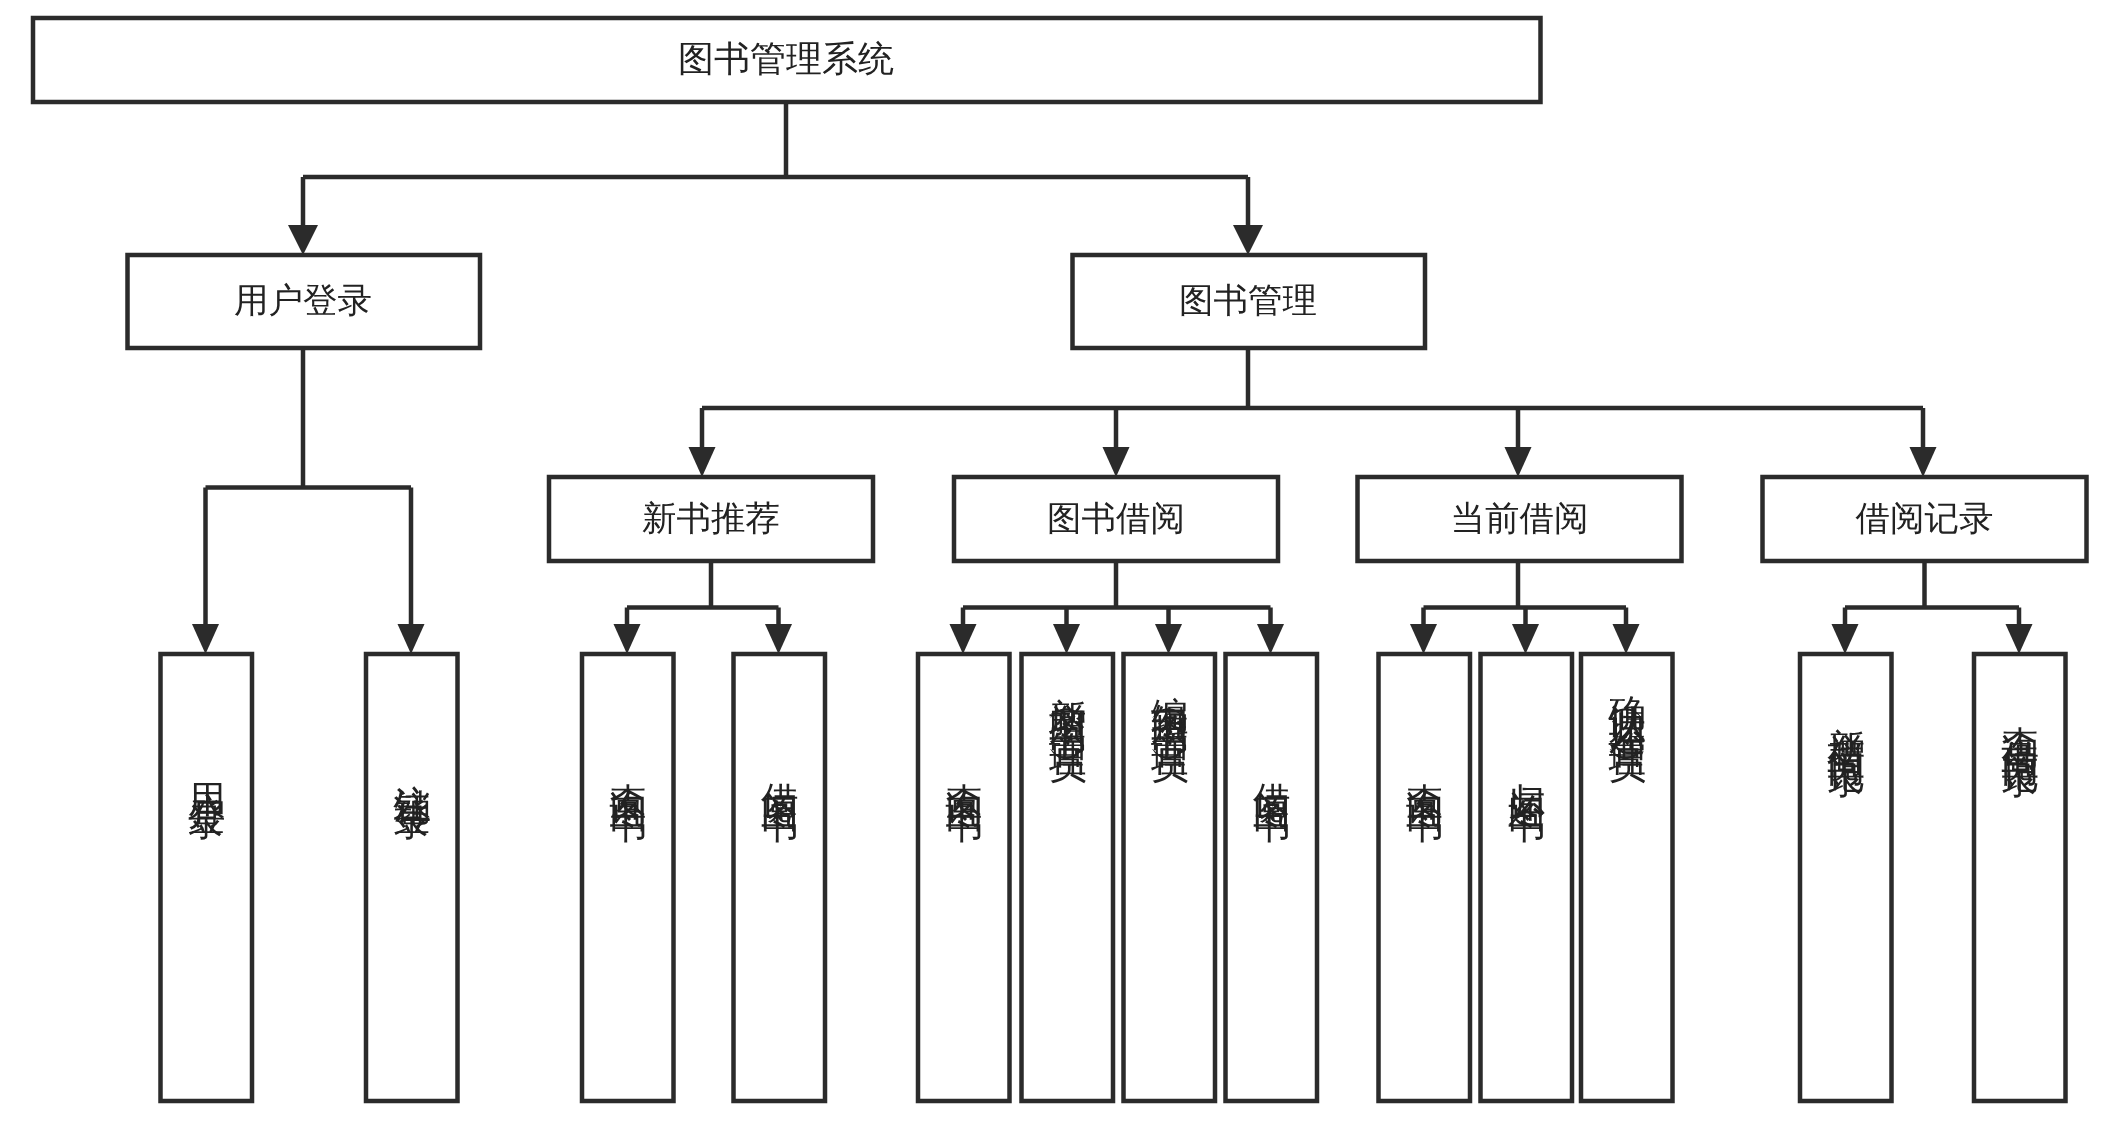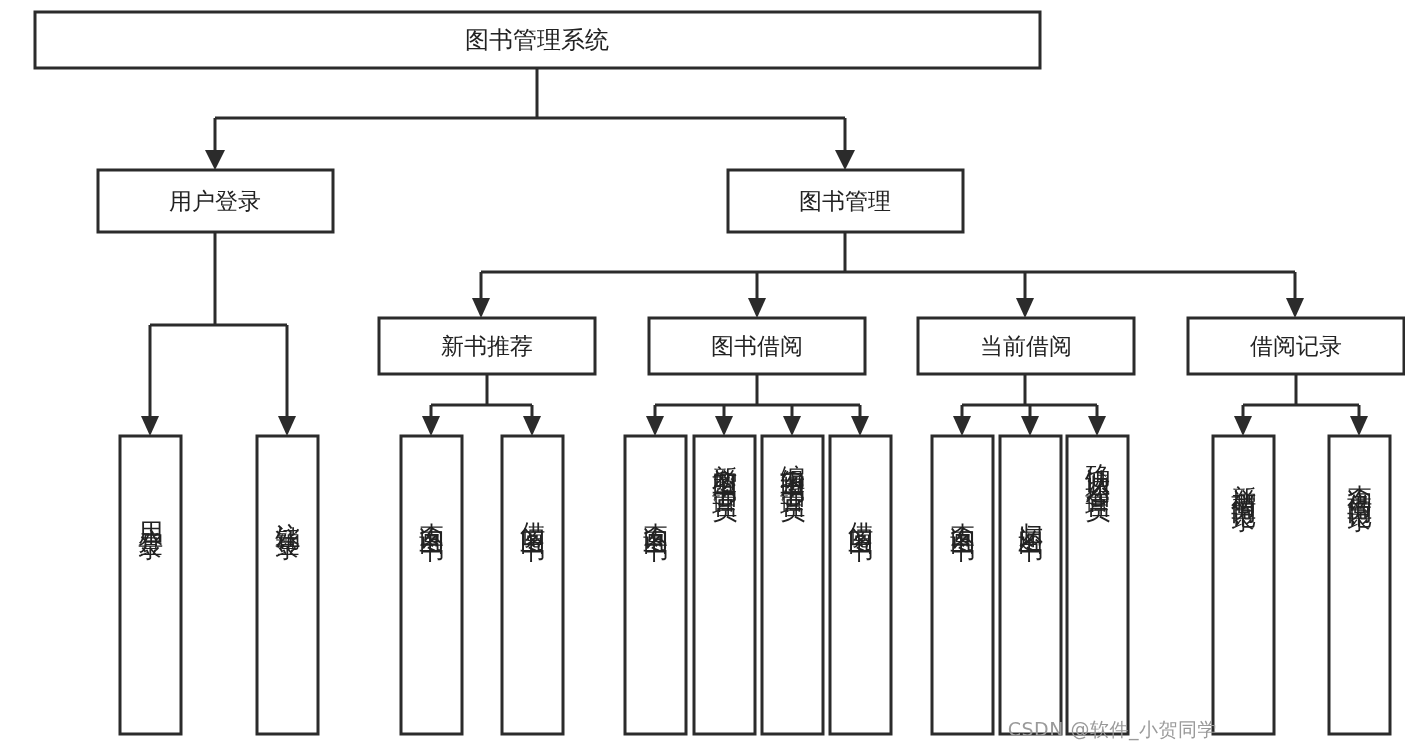--- a/index.html
+++ b/index.html
@@ -10,21 +10,21 @@
   }
   body {
     width: 1405px;
     height: 747px;
     position: relative;
     overflow: hidden;
     font-family: "DejaVu Sans", "Liberation Sans", sans-serif;
   }
   #diagram-root {
     position: absolute;
-    left: 17px;
+    left: 4px;
     top: 0;
     width: 1214px;
     height: 747px;
   }
   svg.diagram-canvas {
     display: block;
     width: 1405px;
     height: 747px;
   }
   .node-box {
@@ -263,14 +263,13 @@
     <span class="vlabel-text" style="margin-top:8px;">确认归还（管理员）</span>
   </div>
 
   <div class="vlabel-wrap" style="left:1196px; top:436px; width:61px; height:298px;">
     <span class="vlabel-text" style="margin-top:28px;">新增借阅记录</span>
   </div>
   <div class="vlabel-wrap" style="left:1312px; top:436px; width:61px; height:298px;">
     <span class="vlabel-text" style="margin-top:28px;">查询借阅记录</span>
   </div>
 
-  <div class="watermark">CSDN @软件_小贺同学</div>
 </div>
 
 </body></html>

